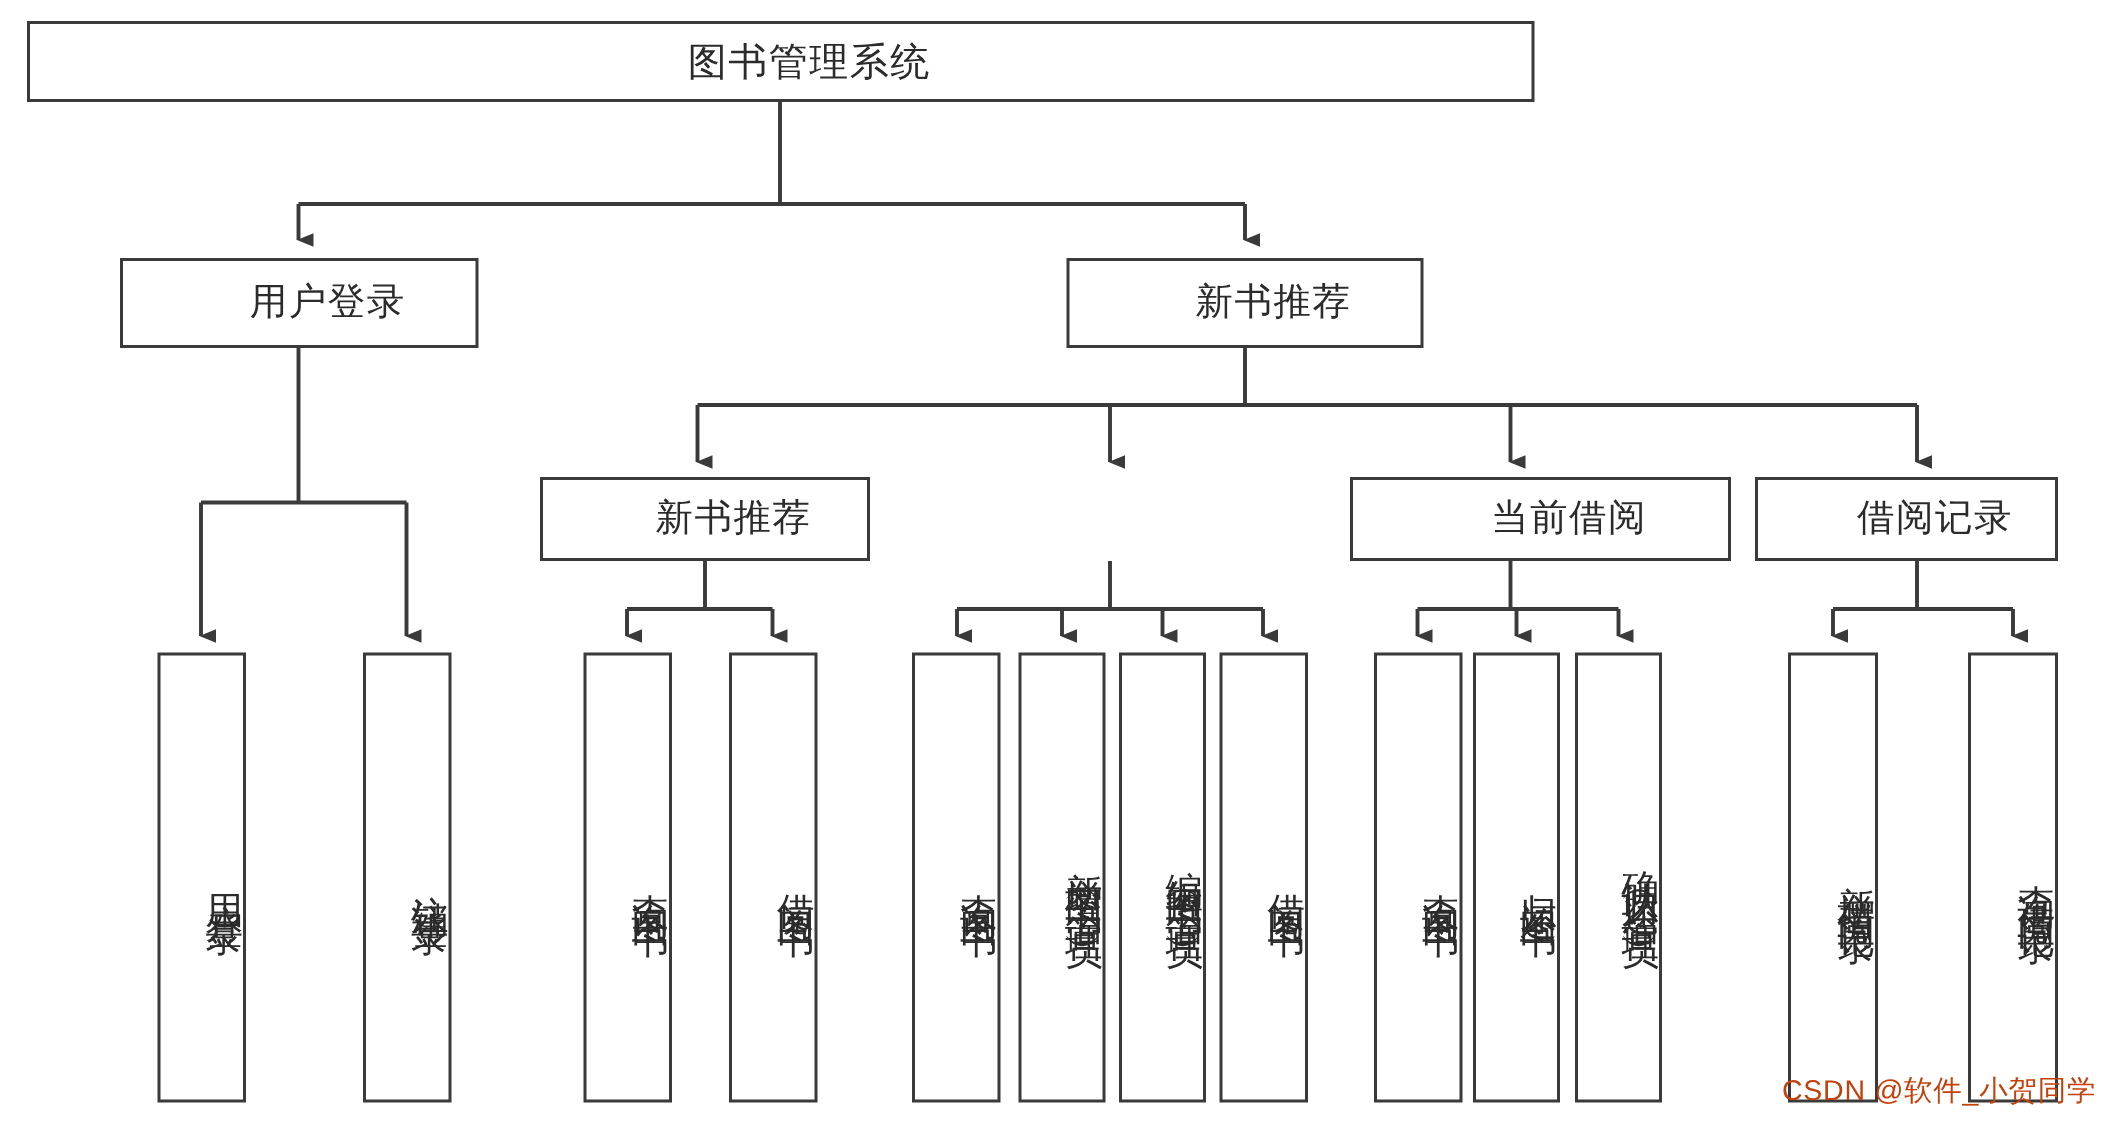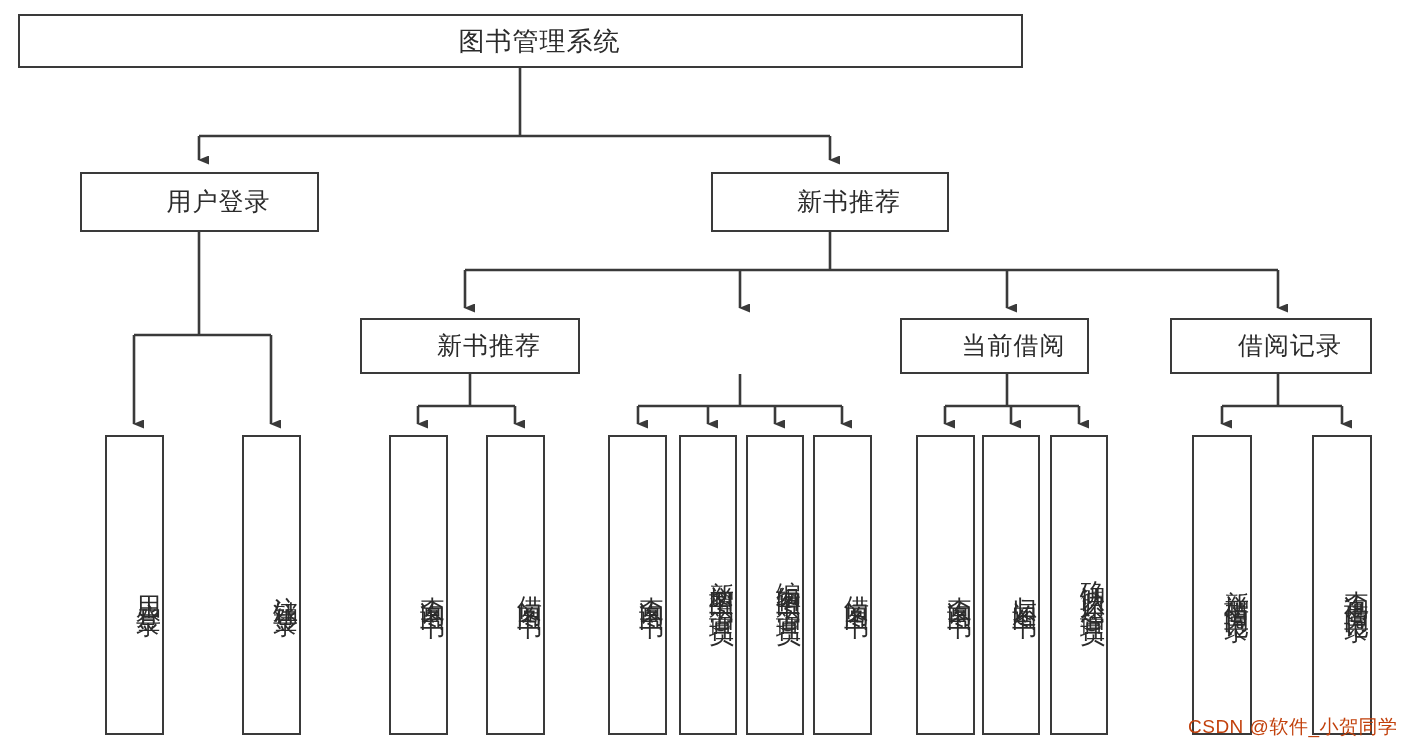--- a/index.html
+++ b/index.html
@@ -121,21 +121,21 @@
       <path d="M1342,406 L1342,424" marker-end="url(#arrowhead)"></path>
     </g>
   </svg>
 
   <div class="node node-h node-root" style="left:18px; top:14px; width:1005px; height:54px;">图书管理系统</div>
 
   <div class="node node-h" style="left:80px; top:172px; width:239px; height:60px;">用户登录</div>
   <div class="node node-h" style="left:711px; top:172px; width:238px; height:60px;">新书推荐</div>
 
   <div class="node node-h" style="left:360px; top:318px; width:220px; height:56px;">新书推荐</div>
-  <div class="node node-h" style="left:900px; top:318px; width:189px; height:56px;">当前借阅</div>
+  <div class="node node-h" style="left:900px; top:318px; width:254px; height:56px;">当前借阅</div>
   <div class="node node-h" style="left:1170px; top:318px; width:202px; height:56px;">借阅记录</div>
 
   <div class="node node-v" style="left:105px; top:435px; width:59px; height:300px;">用户登录</div>
   <div class="node node-v" style="left:242px; top:435px; width:59px; height:300px;">注销登录</div>
 
   <div class="node node-v" style="left:389px; top:435px; width:59px; height:300px;">查询图书</div>
   <div class="node node-v" style="left:486px; top:435px; width:59px; height:300px;">借阅图书</div>
 
   <div class="node node-v" style="left:608px; top:435px; width:59px; height:300px;">查询图书</div>
   <div class="node node-v" style="left:679px; top:435px; width:58px; height:300px;">新增图书（管理员）</div>

